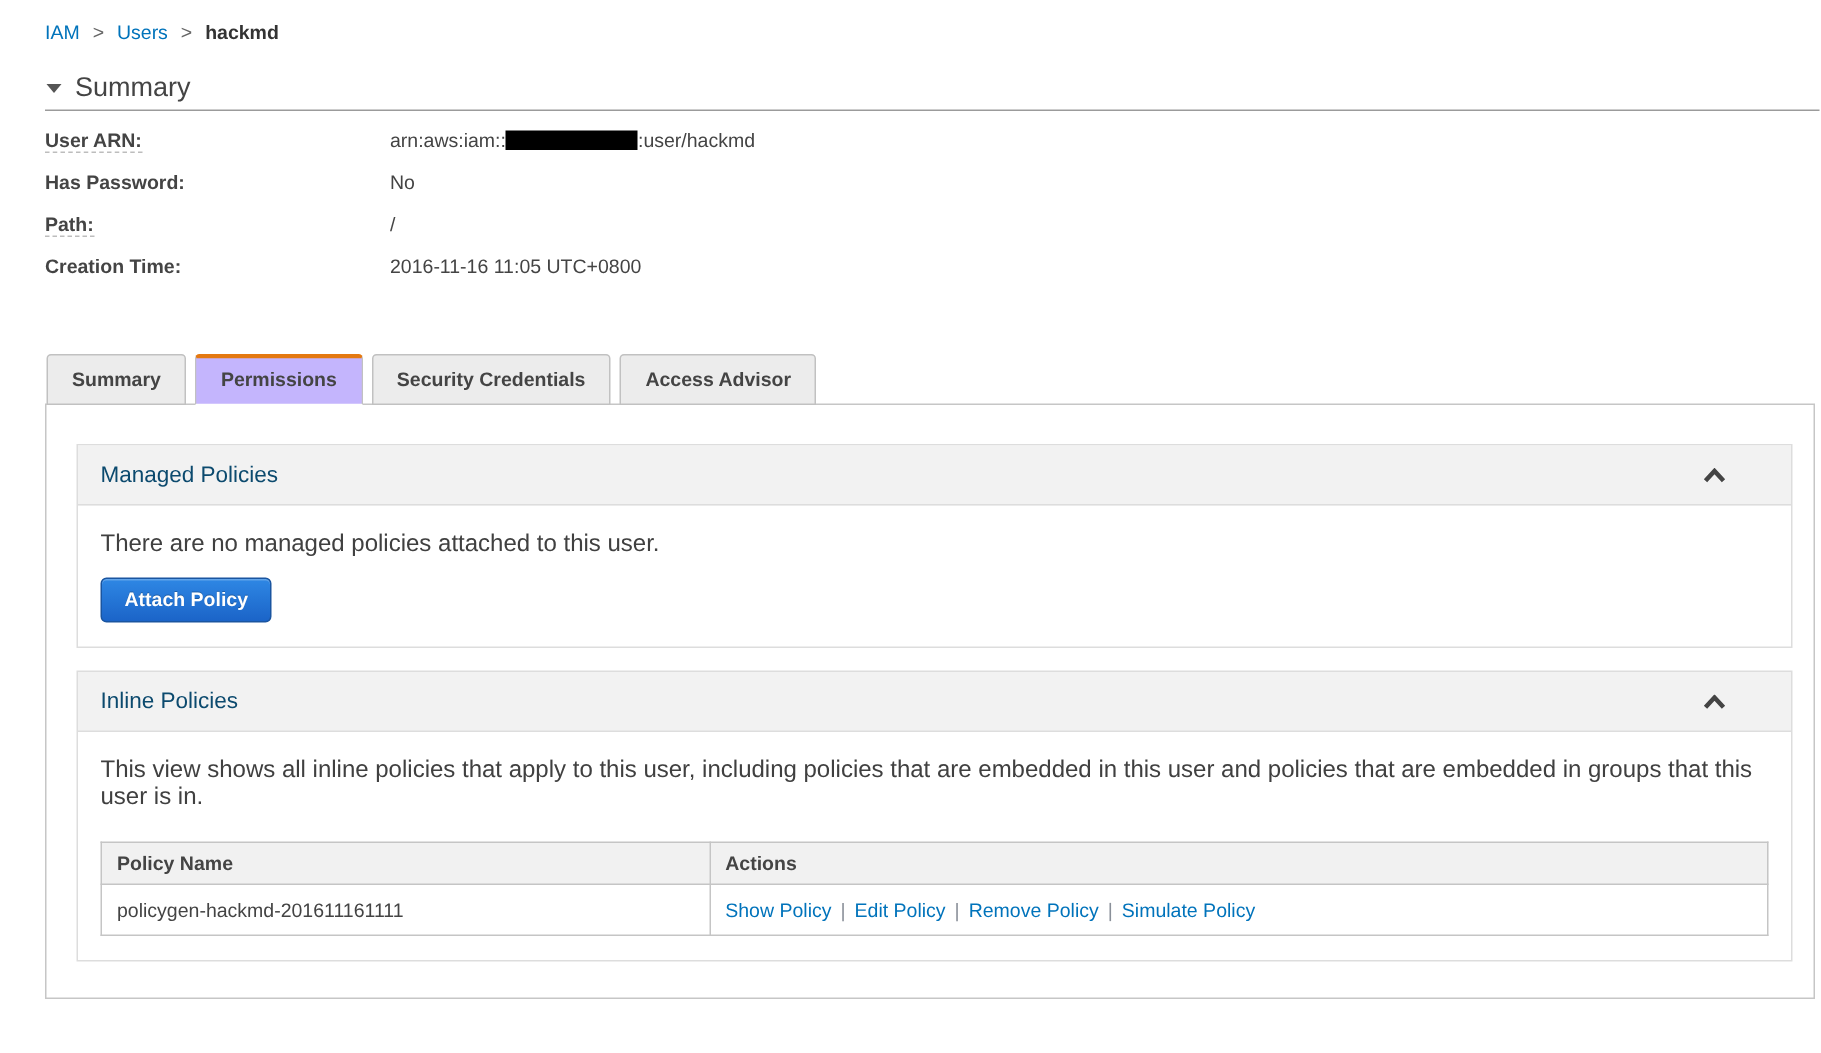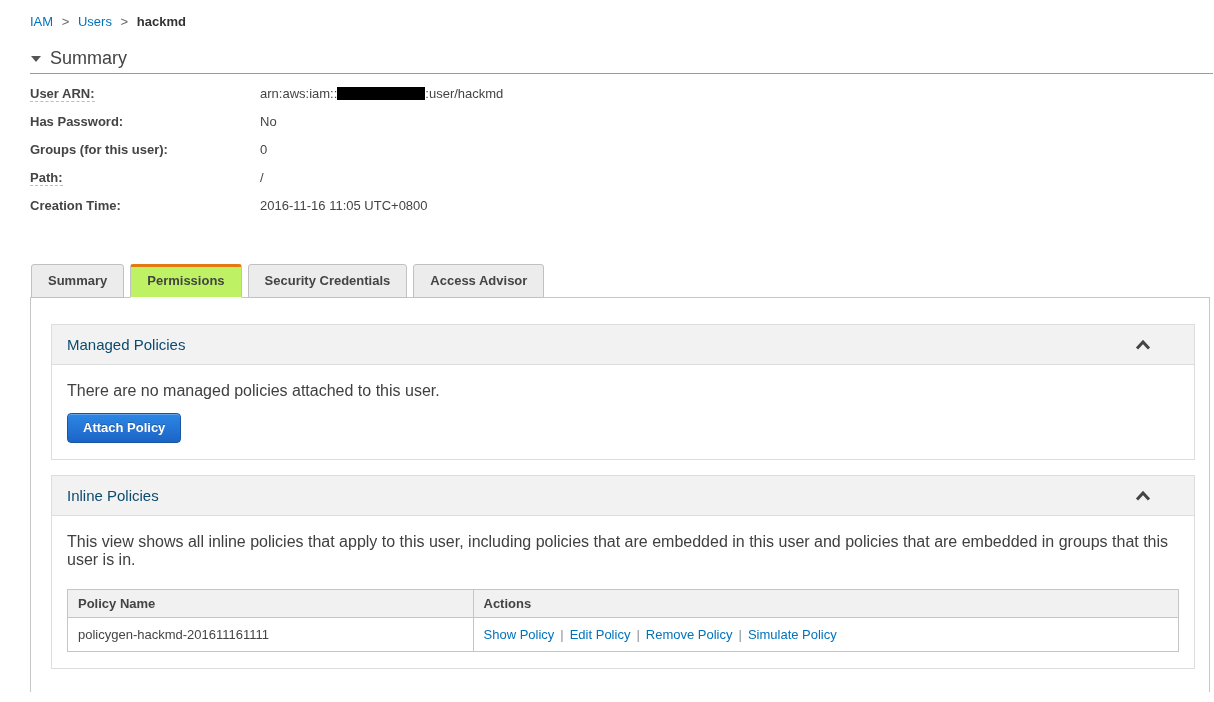--- a/index.html
+++ b/index.html
@@ -34,21 +34,21 @@
   .redact { display:inline-block; width:88px; height:13px; background:#000; vertical-align:-2px; }
 
   
   .tabstrip { display:flex; margin:38px 0 -1px 31px; position:relative; z-index:2; }
   .tab {
     border:1px solid #c1c1c1; background:#ececec; border-radius:3px 3px 0 0;
     padding:8px 16px; font-weight:bold; font-size:13px; color:#444;
     margin-right:6px; cursor:pointer; line-height:16px;
   }
   .tab.active {
-    background:#bef264; border-top:3px solid #e47911; border-bottom:1px solid #fff;
+    background:#c4b5fd; border-top:3px solid #e47911; border-bottom:1px solid #fff;
     padding-top:6px;
   }
 
   
   .panel {
     margin-left:30px; width:1180px; min-height:397px;
     border:1px solid #c6c6c6; background:#fff;
     padding:26px 14px 12px 20px;
   }
 
@@ -112,24 +112,20 @@
       <div class="flabel"><span class="dashed">User ARN:</span></div>
       <div class="fvalue">
         <span>arn:aws:iam::</span><span class="redact"></span><span>:user/hackmd</span>
       </div>
     </div>
     <div class="frow">
       <div class="flabel">Has Password:</div>
       <div class="fvalue">No</div>
     </div>
     <div class="frow">
-      <div class="flabel">Groups (for this user):</div>
-      <div class="fvalue">0</div>
-    </div>
-    <div class="frow">
       <div class="flabel"><span class="dashed">Path:</span></div>
       <div class="fvalue">/</div>
     </div>
     <div class="frow">
       <div class="flabel">Creation Time:</div>
       <div class="fvalue">2016-11-16 11:05 UTC+0800</div>
     </div>
   </div>
 
   <div class="tabstrip">

